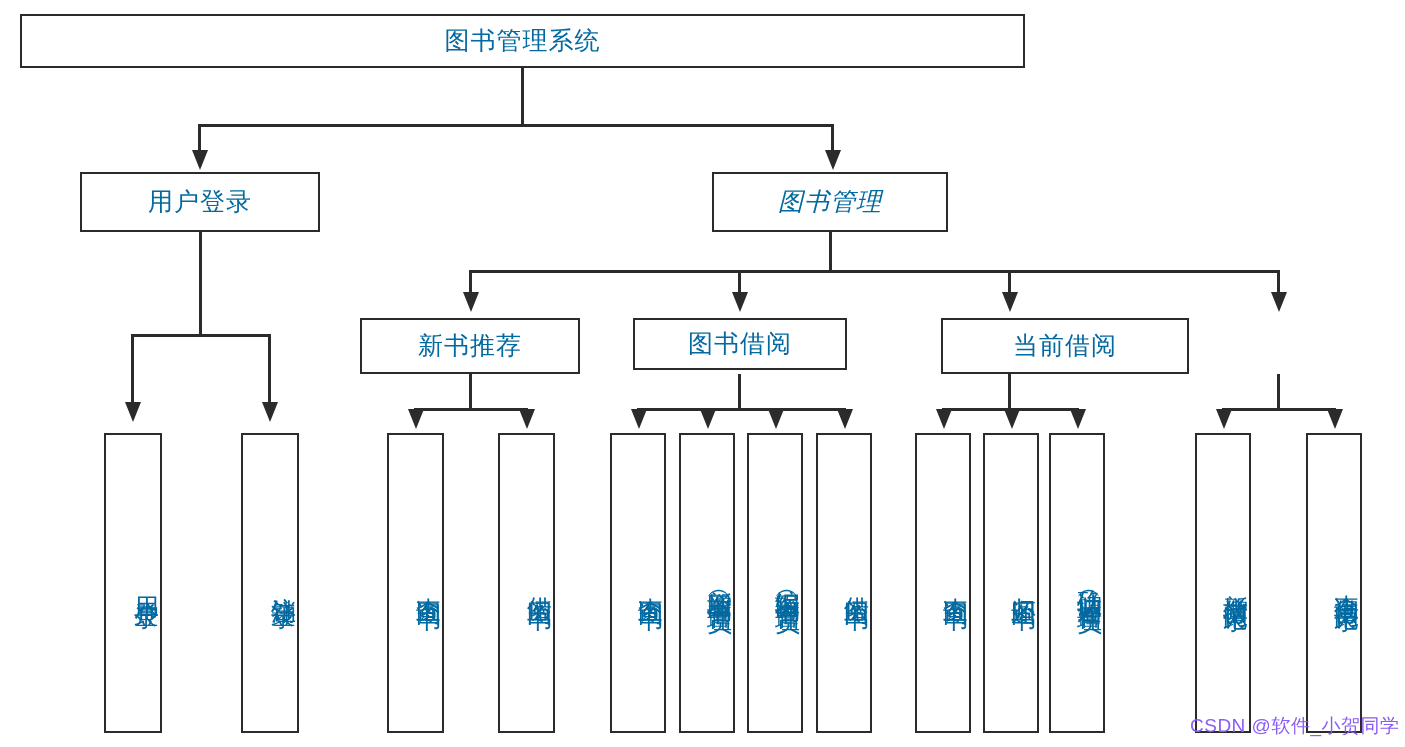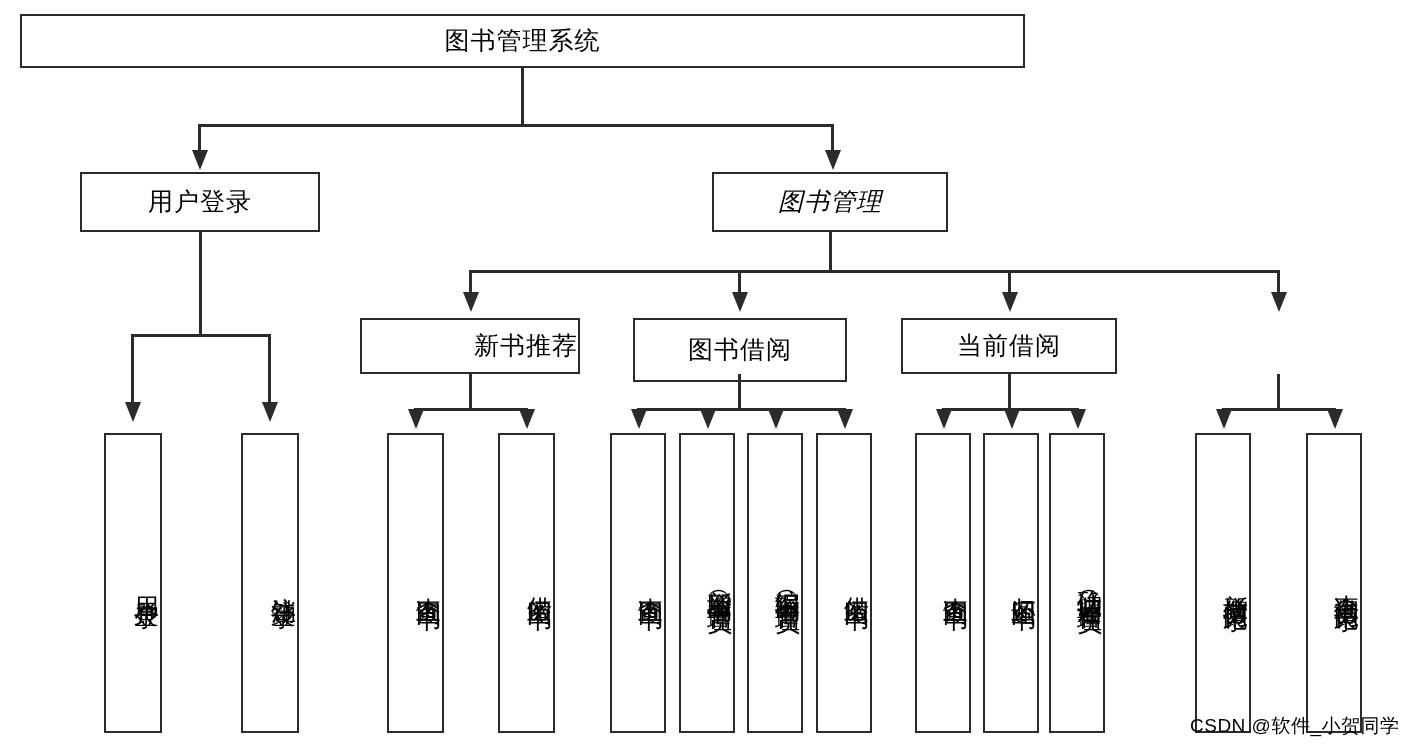--- a/index.html
+++ b/index.html
@@ -18,21 +18,21 @@
     overflow: hidden;
   }
   .node {
     position: absolute;
     box-sizing: border-box;
     border: 2.5px solid #2b2b2b;
     background: #ffffff;
     display: flex;
     align-items: center;
     justify-content: center;
-    color: #000000;
+    color: #0369a1;
   }
   .node.horiz {
     font-size: 25px;
     letter-spacing: 1px;
     line-height: 1.1;
   }
   .node.vert {
     writing-mode: vertical-rl;
     text-orientation: upright;
     font-size: 25px;
@@ -57,21 +57,21 @@
   .arrow {
     position: absolute;
     width: 0;
     height: 0;
     border-left: 8px solid transparent;
     border-right: 8px solid transparent;
     border-top: 20px solid #2b2b2b;
   }
   .watermark {
     position: absolute;
-    color: #000000;
+    color: #8b5cf6;
     font-size: 19px;
     white-space: nowrap;
     letter-spacing: 0.5px;
     user-select: none;
   }
 </style>
 </head>
 <body>
 
 <div id="canvas">
@@ -105,27 +105,27 @@
   <div class="edge h" style="left:469px; top:270px; width:811px; height:3px;"></div>
   <div class="edge v" style="left:469px; top:270px; width:3px; height:24px;"></div>
   <div class="arrow" style="left:463px; top:292px;"></div>
   <div class="edge v" style="left:738px; top:270px; width:3px; height:24px;"></div>
   <div class="arrow" style="left:732px; top:292px;"></div>
   <div class="edge v" style="left:1008px; top:270px; width:3px; height:24px;"></div>
   <div class="arrow" style="left:1002px; top:292px;"></div>
   <div class="edge v" style="left:1277px; top:270px; width:3px; height:24px;"></div>
   <div class="arrow" style="left:1271px; top:292px;"></div>
 
-  <div class="node horiz" style="left:360px; top:318px; width:220px; height:56px;justify-content:flex-end;">
+  <div class="node horiz" style="left:360px; top:318px; width:220px; height:56px;">
     <span>新书推荐</span>
   </div>
-  <div class="node horiz" style="left:633px; top:318px; width:214px; height:64px;">
+  <div class="node horiz" style="left:633px; top:318px; width:214px; height:52px;">
     <span>图书借阅</span>
   </div>
-  <div class="node horiz" style="left:901px; top:318px; width:216px; height:56px;justify-content:center;">
+  <div class="node horiz" style="left:941px; top:318px; width:248px; height:56px;justify-content:center;">
     <span>当前借阅</span>
   </div>
 
   <div class="edge v" style="left:469px; top:374px; width:3px; height:36px;"></div>
   <div class="edge h" style="left:414px; top:408px; width:114px; height:3px;"></div>
   <div class="edge v" style="left:414px; top:408px; width:3px; height:12px;"></div>
   <div class="arrow" style="left:408px; top:409px;"></div>
   <div class="edge v" style="left:525px; top:408px; width:3px; height:12px;"></div>
   <div class="arrow" style="left:519px; top:409px;"></div>
 

